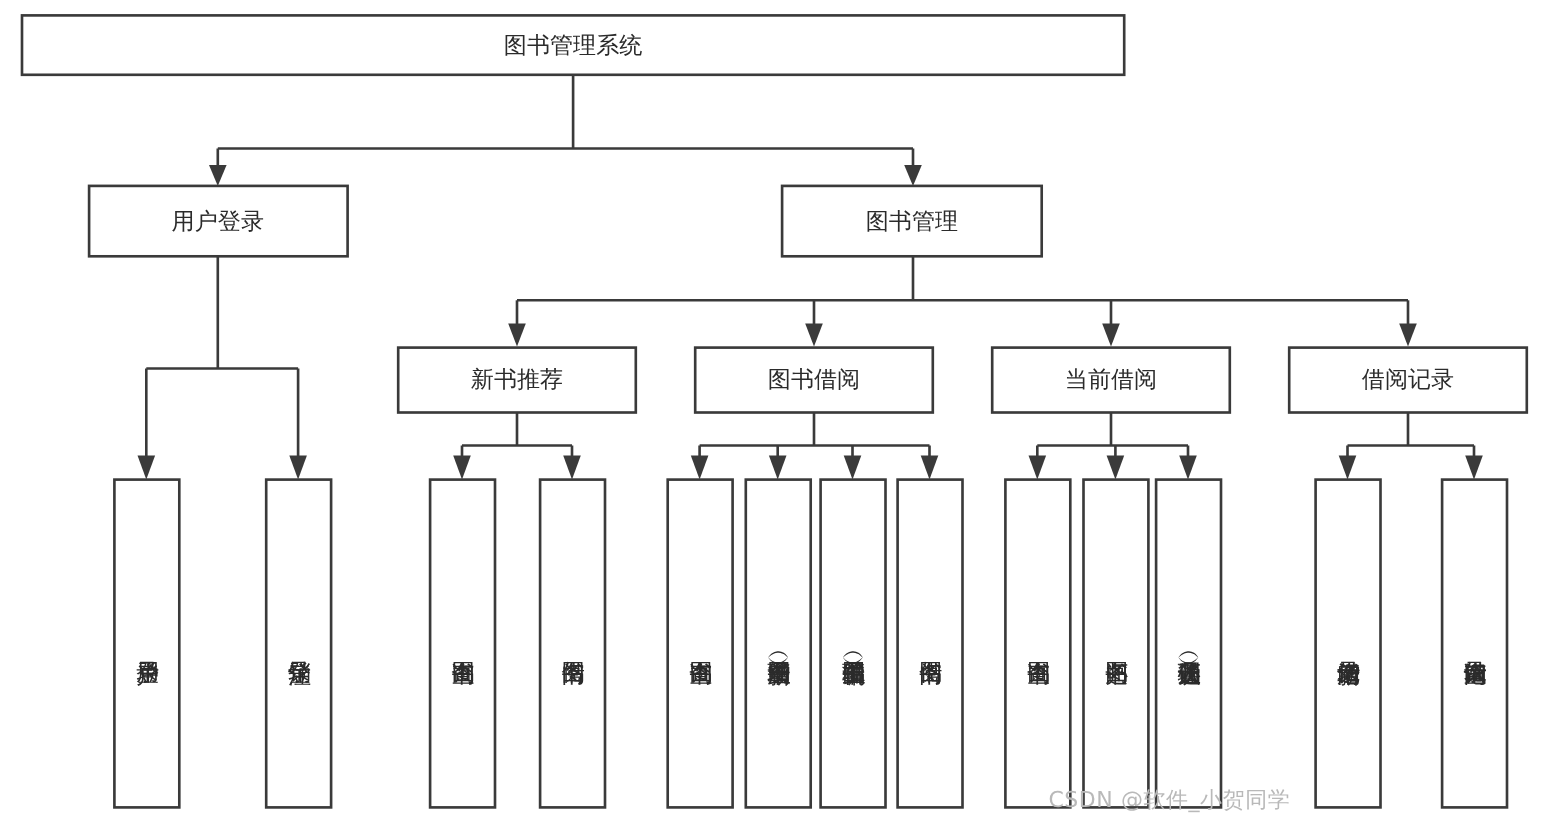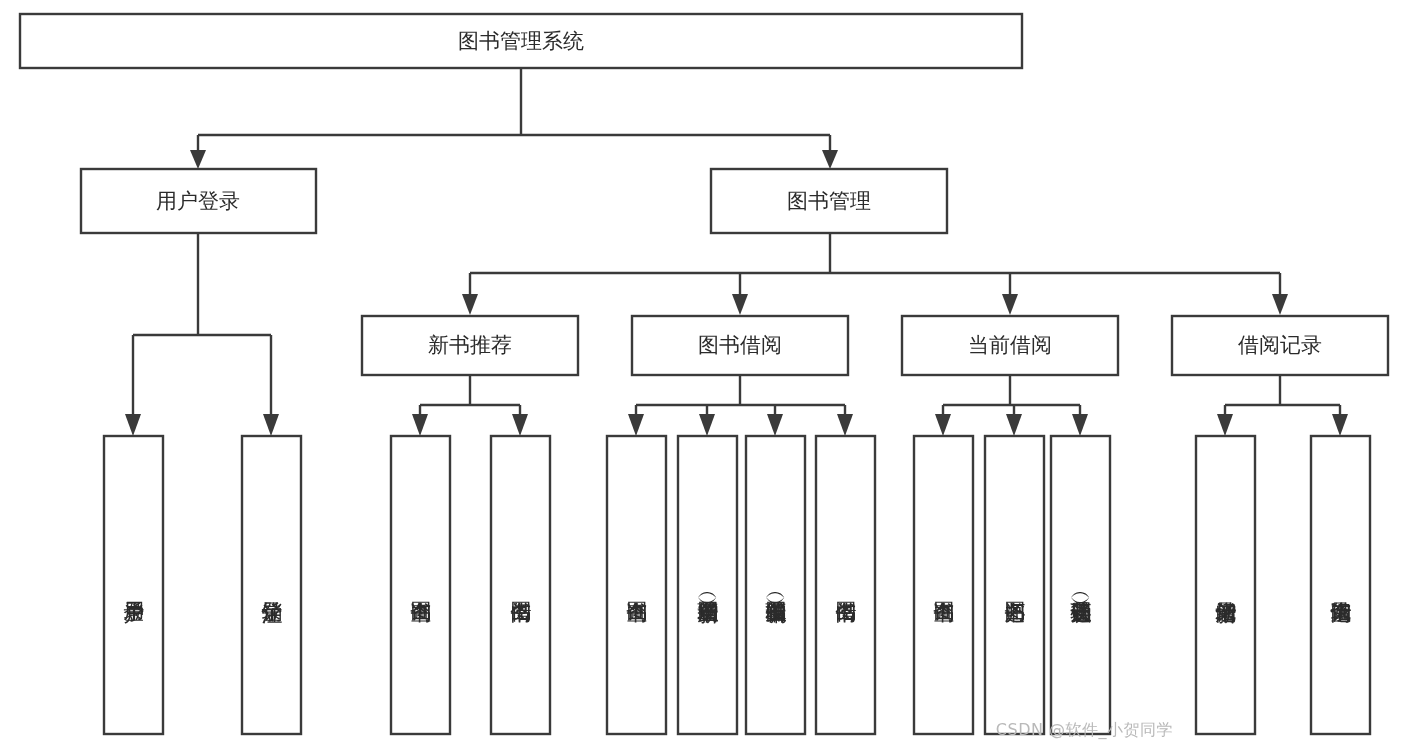--- a/index.html
+++ b/index.html
@@ -58,21 +58,21 @@
     text-anchor: middle;
     dominant-baseline: middle;
     writing-mode: vertical-rl;
     glyph-orientation-vertical: 0;
   }
   .watermark {
     position: absolute;
     right: 12px;
     bottom: 6px;
     font-family: "DejaVu Sans", "Liberation Sans", sans-serif;
-    font-size: 16px;
+    font-size: 20px;
     color: #b9b9b9;
     letter-spacing: 0.5px;
     white-space: nowrap;
     user-select: none;
   }
 </style>
 </head>
 <body>
 
 <div id="diagram-root">

